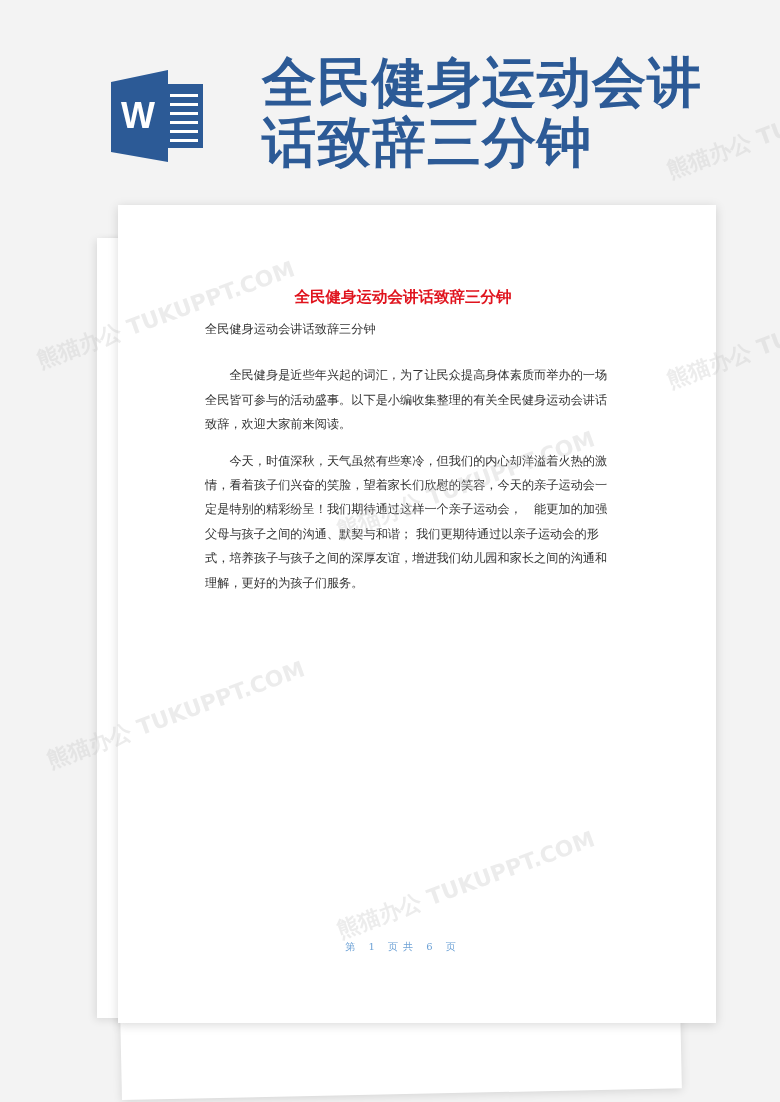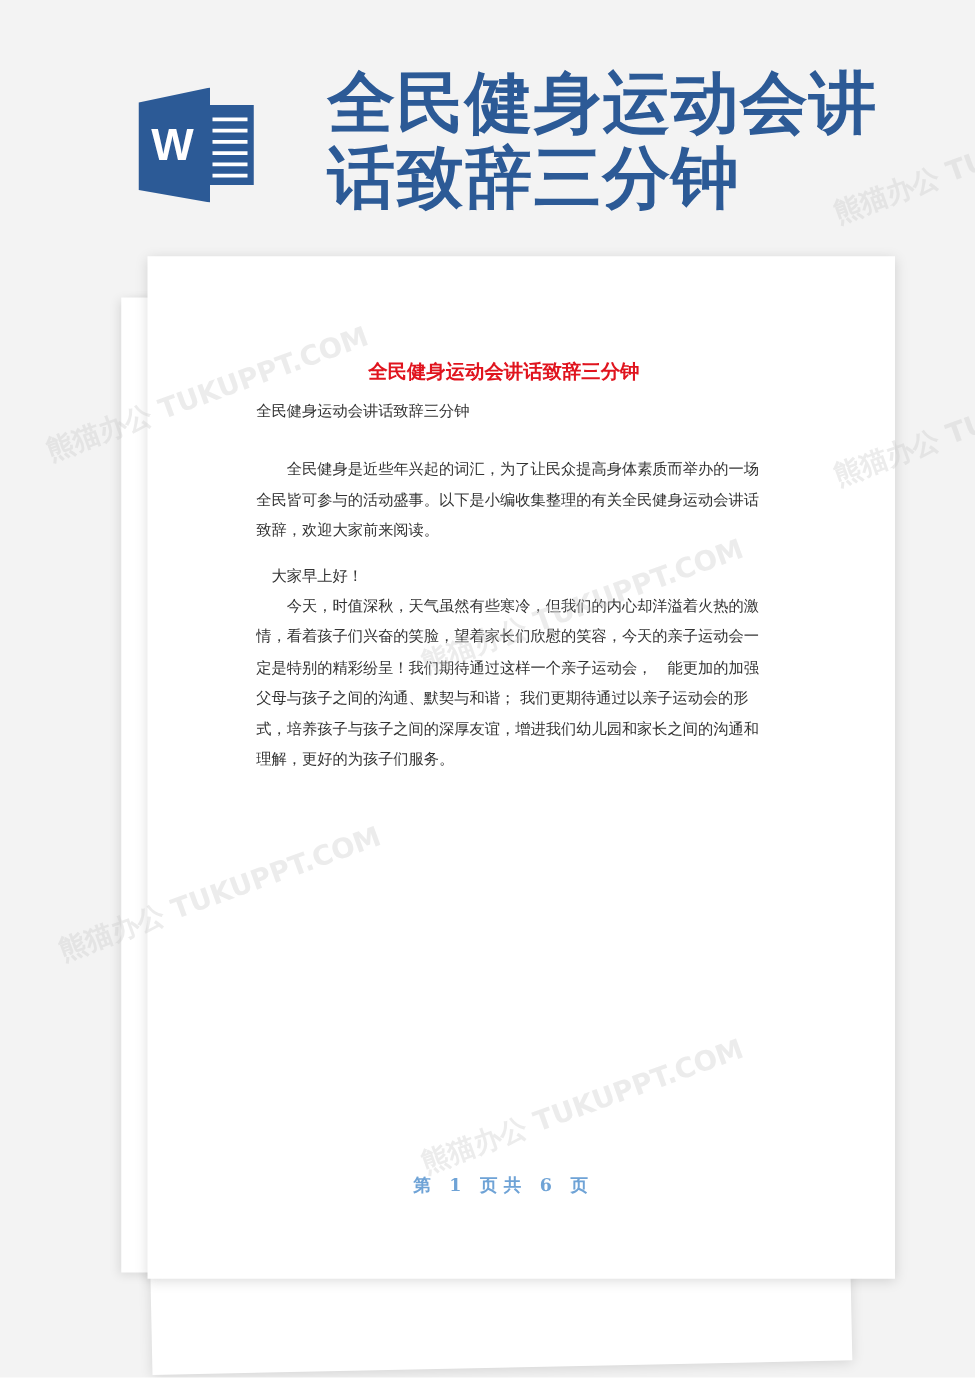--- a/index.html
+++ b/index.html
@@ -37,21 +37,21 @@
     .content {
       position: absolute; left: 87px; top: 112px; width: 412px;
       font-size: 12.2px; line-height: 24.4px; color: #333;
     }
     .content p { margin: 0; }
     .indent { text-indent: 2em; }
     .gap { height: 22px; }
     .gap-s { height: 12px; }
     .footer {
       position: absolute; left: 0; top: 735px; width: 570px; text-align: center;
-      font-size: 14px; color: #6fa3d6; letter-spacing: 5px; font-weight: bold;
+      font-size: 10px; color: #6fa3d6; letter-spacing: 5px;
     }
     .wm {
       position: absolute; color: rgba(200,200,200,0.35); font-size: 22px; font-weight: bold;
       transform: rotate(-20deg); white-space: nowrap; pointer-events: none;
       font-family: "DejaVu Sans", sans-serif;
     }
   </style>
 </head>
 <body>
 
@@ -78,21 +78,20 @@
 <div class="page-back2"></div>
 <div class="page-back1"></div>
 
 <div class="page">
   <div class="doc-title">全民健身运动会讲话致辞三分钟</div>
   <div class="content">
     <p>全民健身运动会讲话致辞三分钟</p>
     <div class="gap"></div>
     <p class="indent">全民健身是近些年兴起的词汇，为了让民众提高身体素质而举办的一场全民皆可参与的活动盛事。以下是小编收集整理的有关全民健身运动会讲话致辞，欢迎大家前来阅读。</p>
     <div class="gap-s"></div>
-    <p class="indent" style="text-indent:1em">大家早上好！</p>
     <p class="indent">今天，时值深秋，天气虽然有些寒冷，但我们的内心却洋溢着火热的激情，看着孩子们兴奋的笑脸，望着家长们欣慰的笑容，今天的亲子运动会一定是特别的精彩纷呈！我们期待通过这样一个亲子运动会，　能更加的加强父母与孩子之间的沟通、默契与和谐； 我们更期待通过以亲子运动会的形式，培养孩子与孩子之间的深厚友谊，增进我们幼儿园和家长之间的沟通和理解，更好的为孩子们服务。</p>
   </div>
   <div class="footer">第 1 页共 6 页</div>
 </div>
 
 <div class="wm" style="left:30px;top:300px">熊猫办公 TUKUPPT.COM</div>
 <div class="wm" style="left:330px;top:470px">熊猫办公 TUKUPPT.COM</div>
 <div class="wm" style="left:40px;top:700px">熊猫办公 TUKUPPT.COM</div>
 <div class="wm" style="left:330px;top:870px">熊猫办公 TUKUPPT.COM</div>
 <div class="wm" style="left:660px;top:110px">熊猫办公 TUKUPPT.COM</div>

